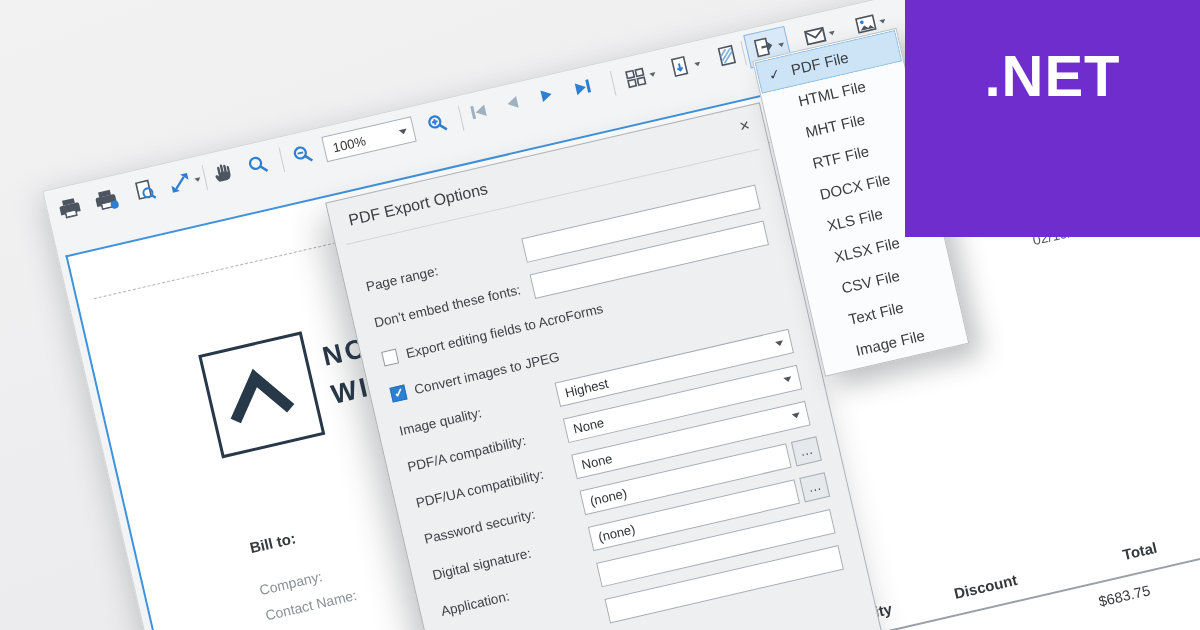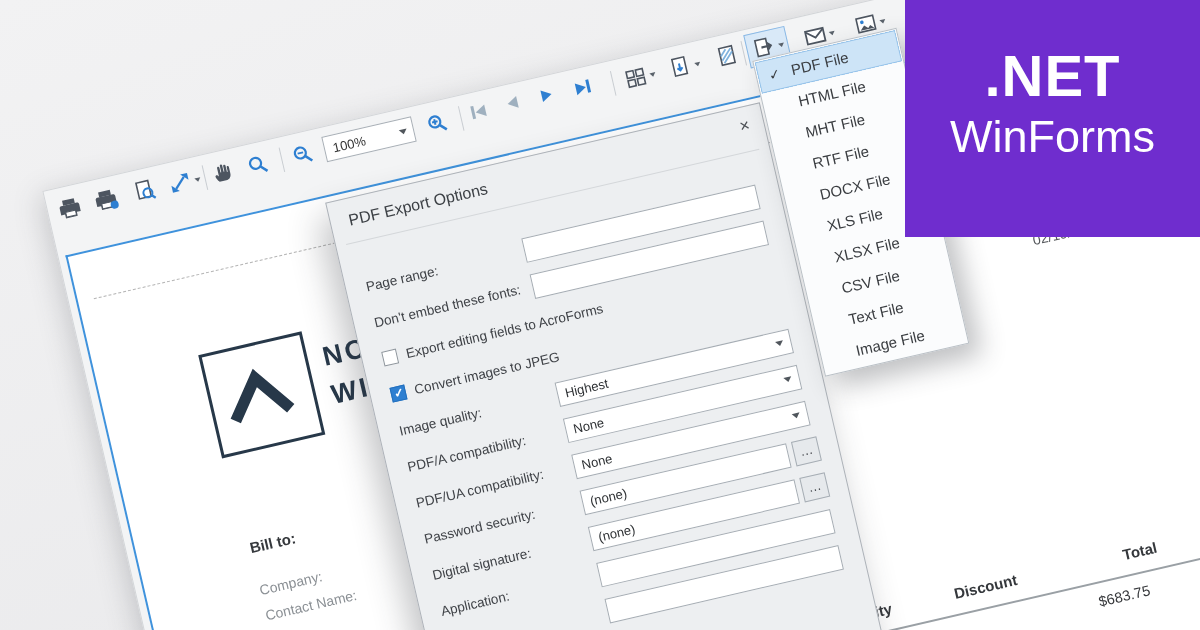--- a/index.html
+++ b/index.html
@@ -339,15 +339,14 @@
       <div class="menu-item"><span>XLSX File</span></div>
       <div class="menu-item"><span>CSV File</span></div>
       <div class="menu-item"><span>Text File</span></div>
       <div class="menu-item"><span>Image File</span></div>
     </div>
 
   </div>
 
   <div class="badge">
     <div class="t1">.NET</div>
-    <div class="t2">WinForms</div>
   </div>
 </div>
 
 </body></html>

